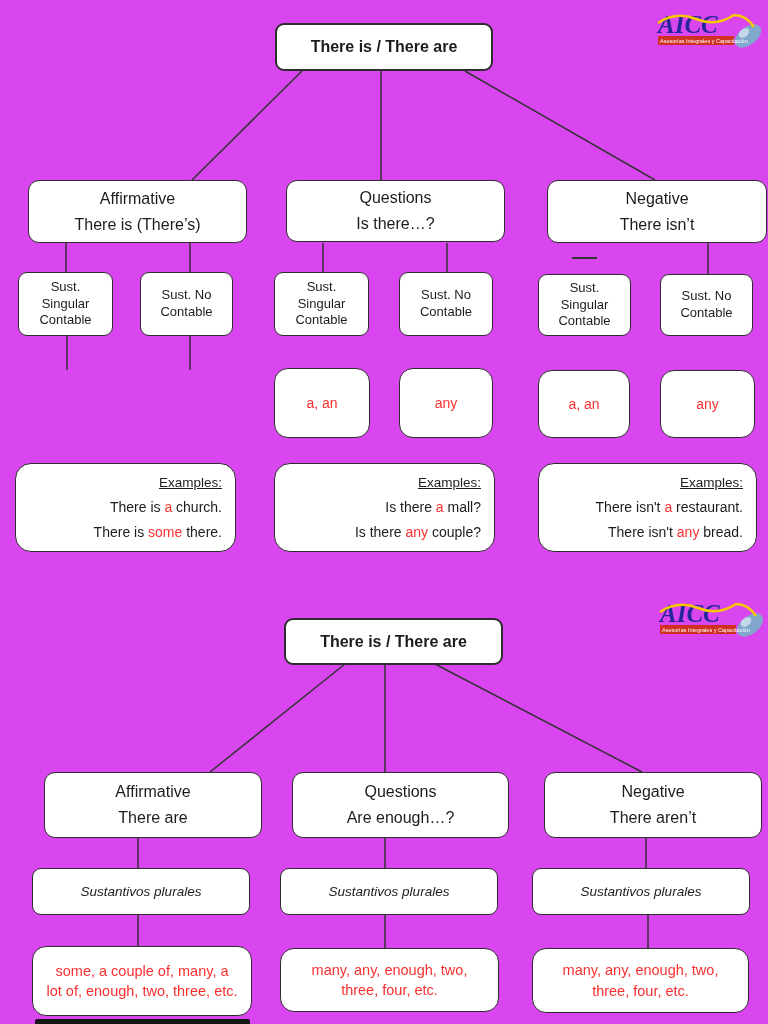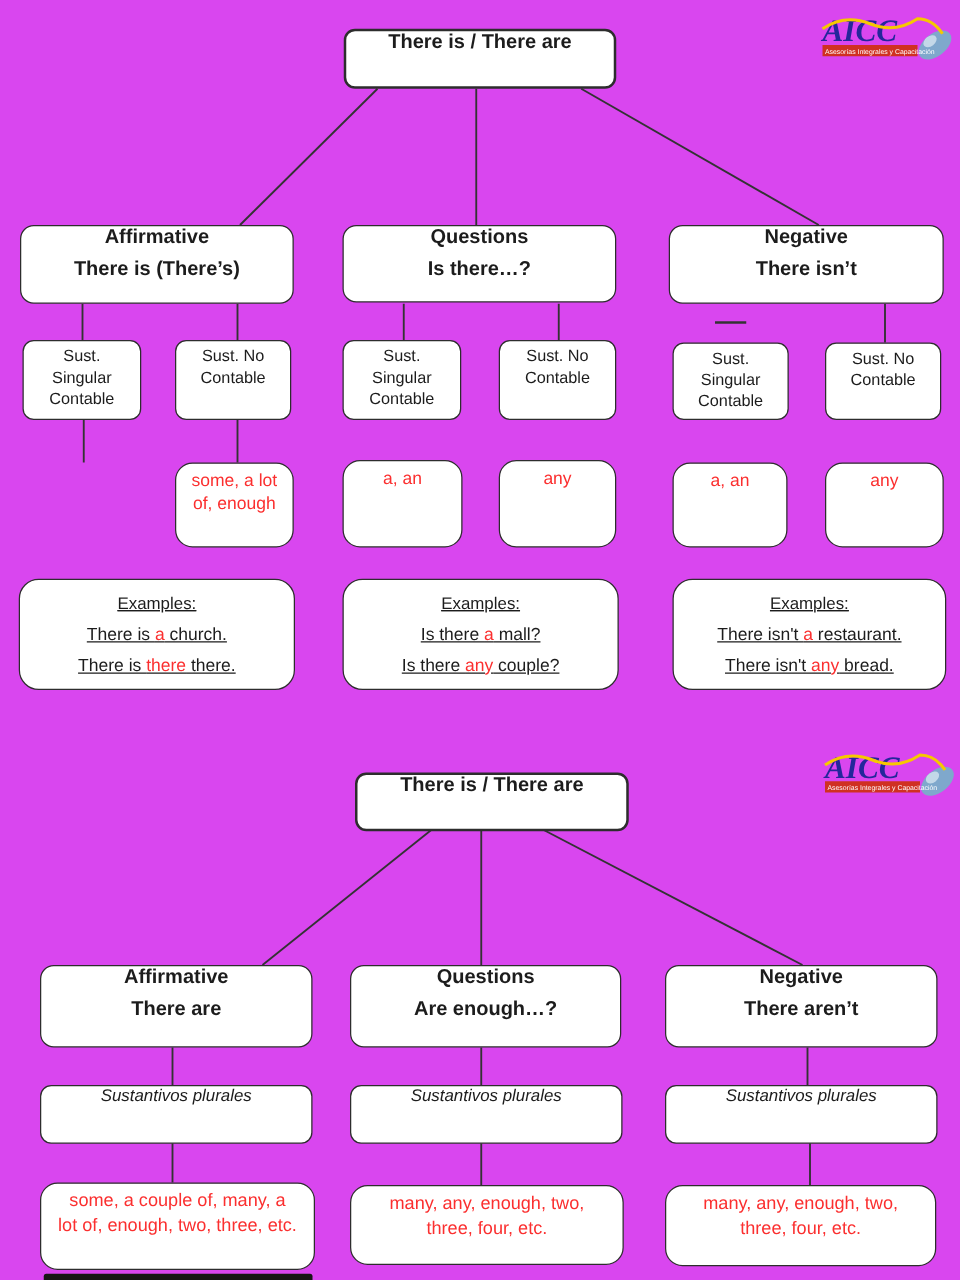--- a/index.html
+++ b/index.html
@@ -1,29 +1,29 @@
 <!DOCTYPE html>
 <html><head>
 <meta charset="utf-8">
 <style>
   html,body{margin:0;padding:0;background:#ffffff;}
   .page{position:relative;width:768px;height:1024px;background:#d946ef;overflow:hidden;
         font-family:"Liberation Sans", sans-serif;color:#1c1c1c;}
   .lines{position:absolute;left:0;top:0;z-index:0;}
   .box{position:absolute;background:#fff;border:1.5px solid #2d2d2d;border-radius:10px;
-       display:flex;flex-direction:column;align-items:center;justify-content:flex-start;
+       display:flex;flex-direction:column;align-items:center;justify-content:center;
        text-align:center;box-sizing:border-box;z-index:1;}
   .root-box{font-weight:bold;font-size:16px;border-width:2px;border-radius:9px;}
-  .title-box{font-weight:bold;font-size:16px;gap:8px;border-radius:11px;}
+  .title-box{font-weight:normal;font-size:16px;gap:8px;border-radius:11px;margin-left:12px;}
   .noun-box{font-size:13px;line-height:1.3;padding:4px 11px;border-radius:9px;}
   .word-box{font-size:14px;line-height:1.3;padding:4px 9px;border-radius:14px;}
   .plural-box{font-size:13.5px;border-radius:9px;font-style:italic;}
   .bigword-box{font-size:14.5px;line-height:1.4;padding:4px 13px;border-radius:14px;}
-  .examples-box{align-items:center;text-align:left;padding:7px 13px;border-radius:15px;
-       font-size:14px;justify-content:space-around;border-radius:16px;text-decoration:underline;}
+  .examples-box{align-items:flex-end;text-align:left;padding:7px 13px;border-radius:15px;
+       font-size:14px;justify-content:space-around;border-radius:16px;}
   .ex-heading{text-decoration:underline;font-size:13.5px;}
   .red{color:#fb2f2f;}
   .bottom-bar{position:absolute;left:35px;top:1019px;width:215px;height:5px;background:#161616;
        border-radius:2px 2px 0 0;z-index:1;}
   .logo{position:absolute;z-index:2;}
 </style>
 </head>
 <body>
 
 <div class="page">
@@ -98,40 +98,37 @@
   <div class="box noun-box" style="left:399px;top:272px;width:94px;height:64px;">
     <div>Sust. No Contable</div>
   </div>
   <div class="box noun-box" style="left:538px;top:274px;width:93px;height:62px;">
     <div>Sust. Singular Contable</div>
   </div>
   <div class="box noun-box" style="left:660px;top:274px;width:93px;height:62px;">
     <div>Sust. No Contable</div>
   </div>
 
-  <div class="box word-box" style="left:140px;top:370px;width:95px;height:68px;">
-    <div class="red">some, a lot of, enough</div>
-  </div>
   <div class="box word-box" style="left:274px;top:368px;width:96px;height:70px;">
     <div class="red">a, an</div>
   </div>
   <div class="box word-box" style="left:399px;top:368px;width:94px;height:70px;">
     <div class="red">any</div>
   </div>
   <div class="box word-box" style="left:538px;top:370px;width:92px;height:68px;">
     <div class="red">a, an</div>
   </div>
   <div class="box word-box" style="left:660px;top:370px;width:95px;height:68px;">
     <div class="red">any</div>
   </div>
 
   <div class="box examples-box" style="left:15px;top:463px;width:221px;height:89px;">
     <div class="ex-heading">Examples:</div>
     <div><span>There is </span><span class="red">a</span><span> church.</span></div>
-    <div><span>There is </span><span class="red">there</span><span> there.</span></div>
+    <div><span>There is </span><span class="red">some</span><span> there.</span></div>
   </div>
   <div class="box examples-box" style="left:274px;top:463px;width:221px;height:89px;">
     <div class="ex-heading">Examples:</div>
     <div><span>Is there </span><span class="red">a</span><span> mall?</span></div>
     <div><span>Is there </span><span class="red">any</span><span> couple?</span></div>
   </div>
   <div class="box examples-box" style="left:538px;top:463px;width:219px;height:89px;">
     <div class="ex-heading">Examples:</div>
     <div><span>There isn't </span><span class="red">a</span><span> restaurant.</span></div>
     <div><span>There isn't </span><span class="red">any</span><span> bread.</span></div>

